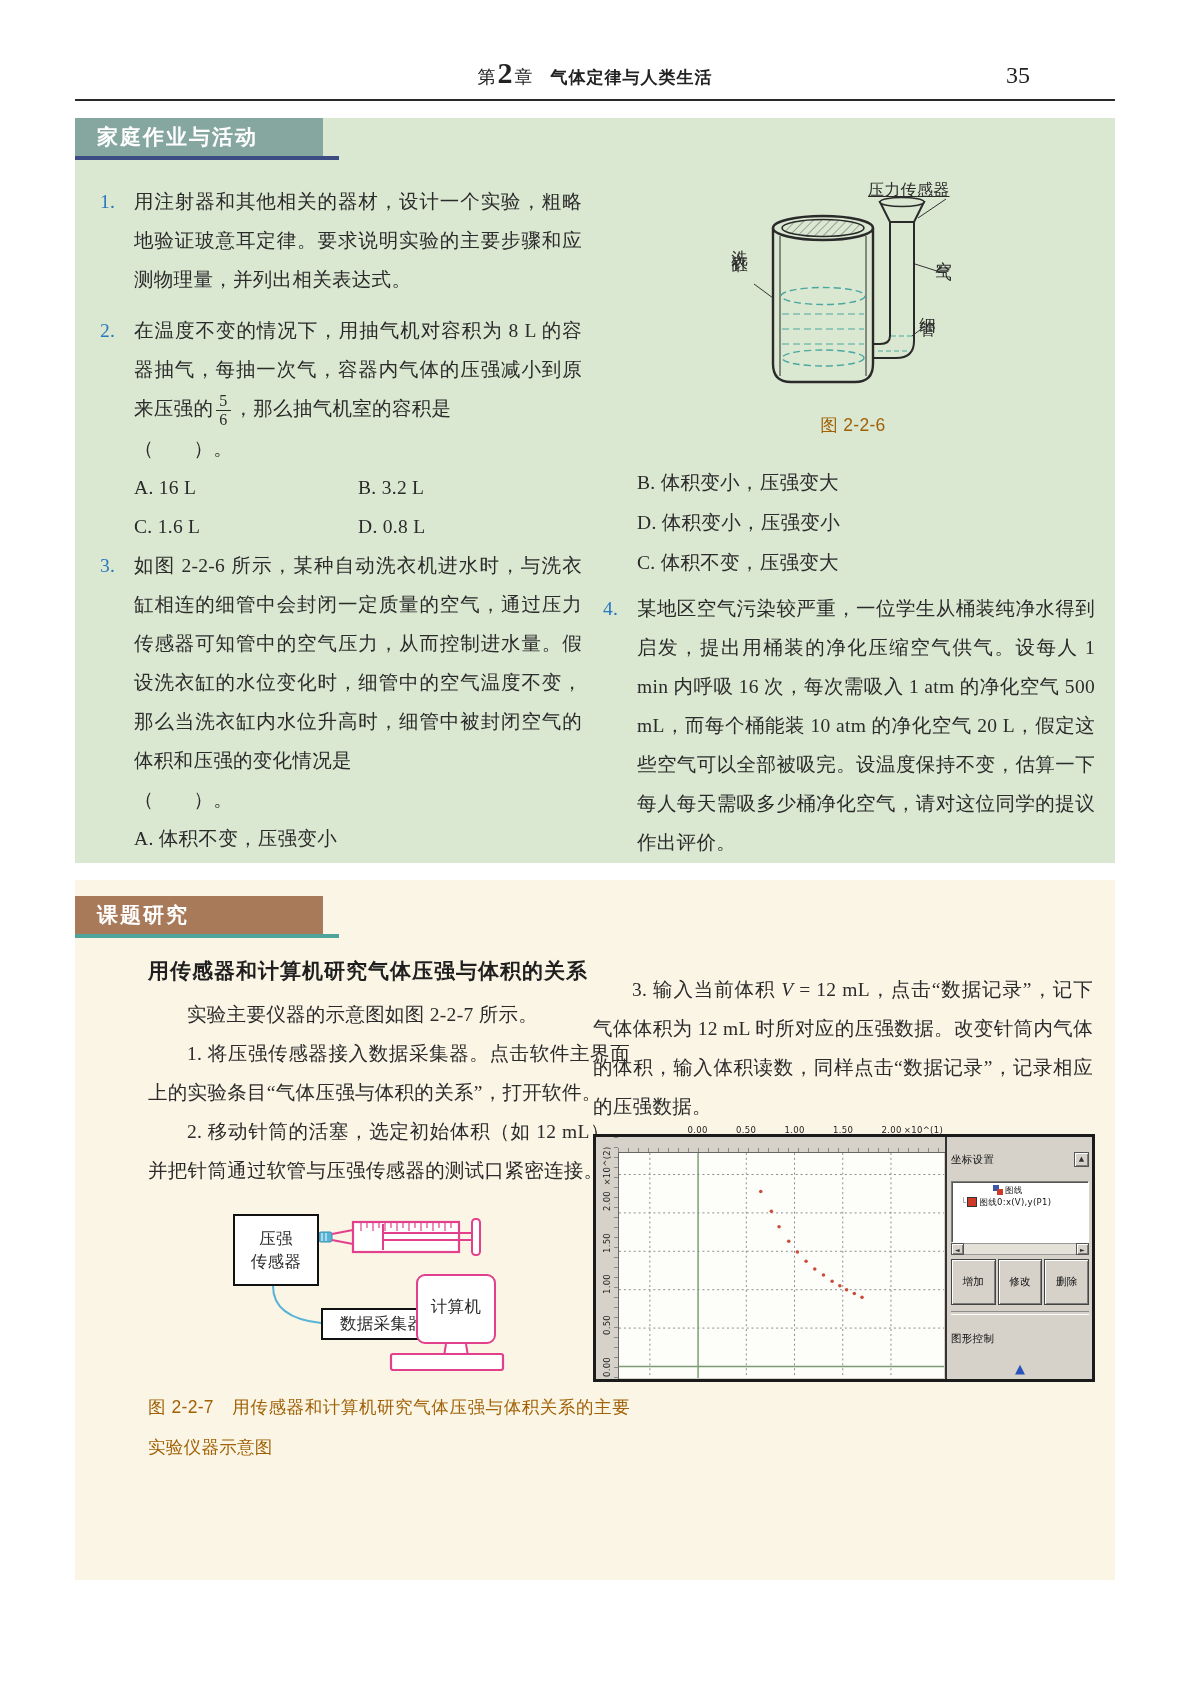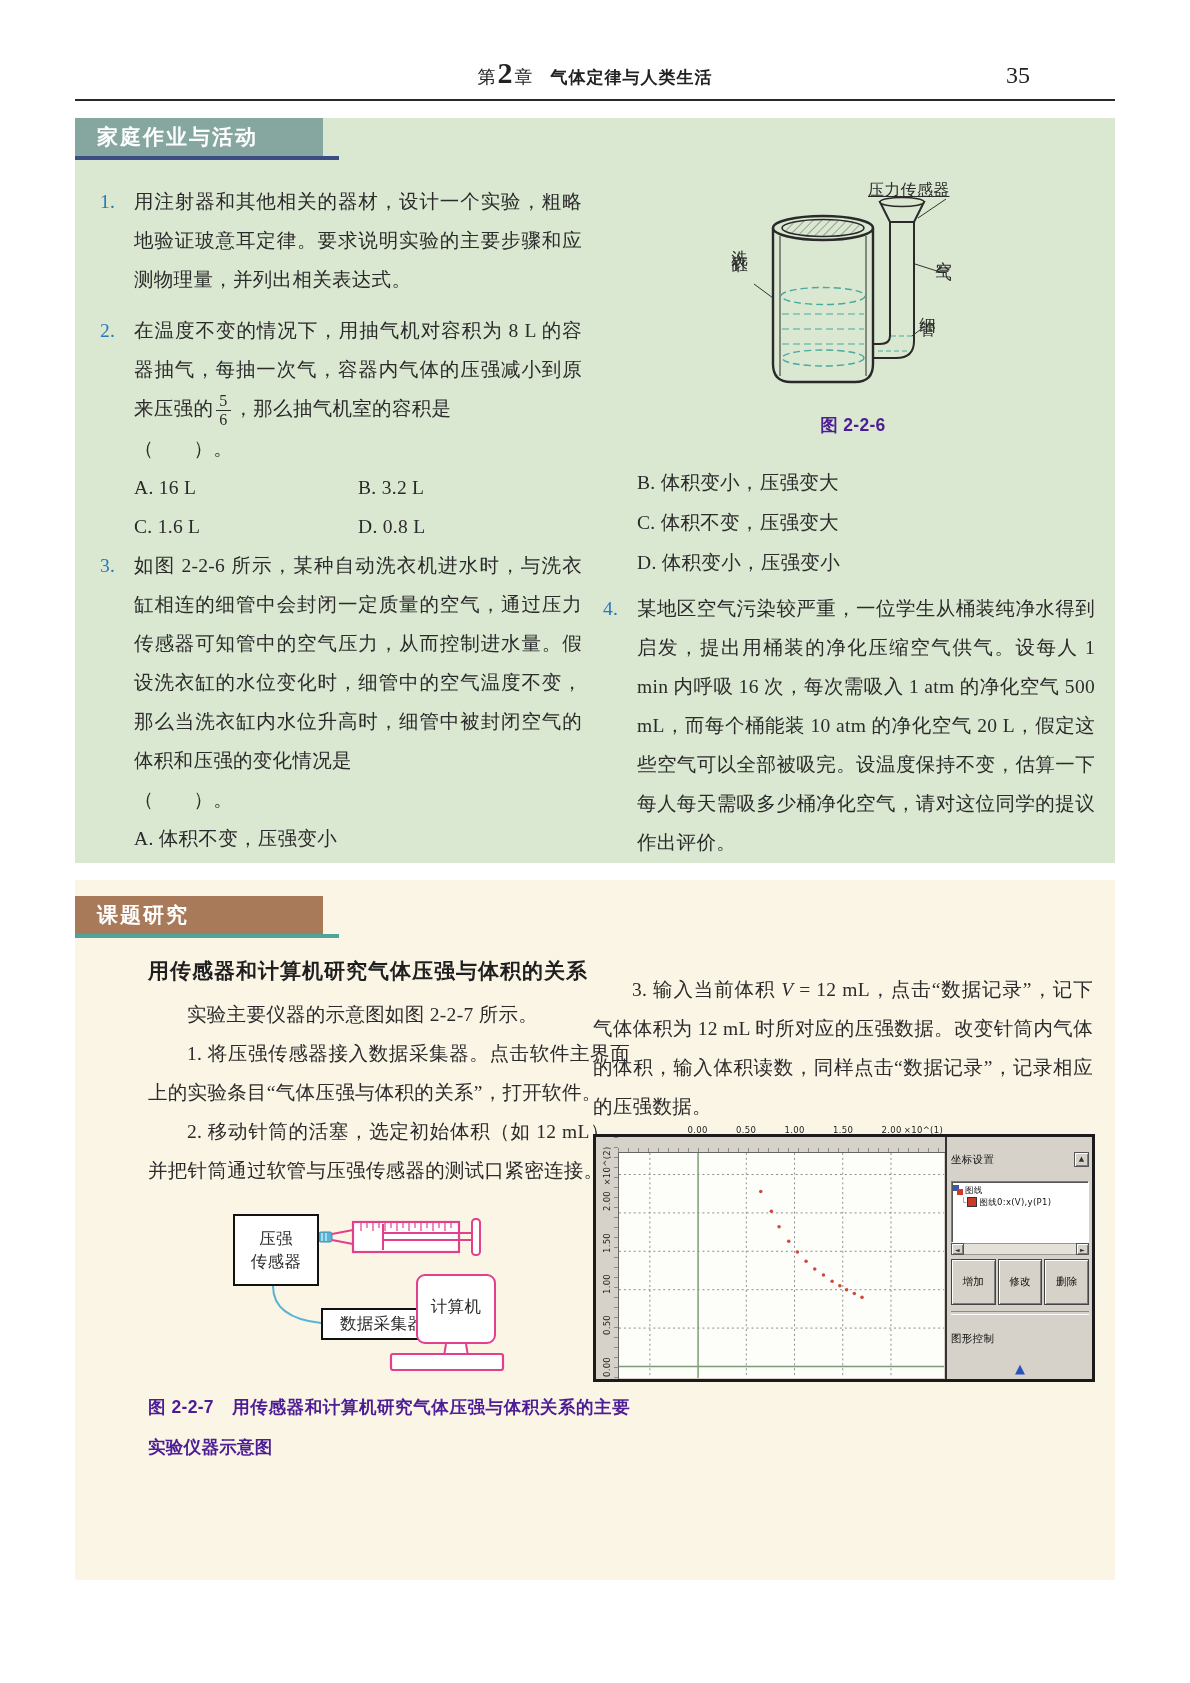--- a/index.html
+++ b/index.html
@@ -30,21 +30,21 @@
   .qitem{position:relative;padding-left:34px;}
   .qnum{position:absolute;left:0;top:0;color:#2878be;}
   .paren{padding-left:34px;}
   .opt-grid{display:grid;grid-template-columns:224px 1fr;padding-left:34px;}
   .opt-line{padding-left:34px;line-height:40px;}
   .q-gap{margin-top:12px;}
   .frac{display:inline-flex;flex-direction:column;vertical-align:middle;text-align:center;font-size:16px;line-height:1.15;margin:0 3px;}
   .frac .fd{border-top:1.6px solid #2b2b2b;padding:0 3px;}
   .indent{text-indent:2em;}
   .res-heading{font-family:"Liberation Sans","DejaVu Sans",sans-serif;font-weight:bold;font-size:21px;letter-spacing:1px;line-height:30px;margin-bottom:9px;color:#1f1f1f;}
-  .figcap{font-family:"Liberation Sans","DejaVu Sans",sans-serif;font-weight:bold;font-size:17.5px;color:#4c1d95;}
+  .figcap{font-family:"Liberation Sans","DejaVu Sans",sans-serif;font-weight:normal;font-size:17.5px;color:#a16207;}
   .cap-center{text-align:center;}
   .cap7{margin-top:16px;line-height:40px;text-align:justify;}
   
   .fig6-wrap{position:relative;width:250px;margin:28px 0 0 125px;}
   .fig6-svg-wrap{position:relative;width:250px;height:212px;}
   .fig6-wrap svg{display:block;}
   .vlbl{position:absolute;writing-mode:vertical-rl;font-size:16.5px;letter-spacing:4px;color:#2b2b2b;line-height:18px;}
   .hlbl{position:absolute;font-size:16px;color:#2b2b2b;white-space:nowrap;line-height:16px;}
   .fig6-cap{text-align:center;margin-top:8px;}
   
@@ -69,21 +69,21 @@
   .sw-plot{position:absolute;left:23px;top:16px;right:148px;bottom:1px;background:#fdfdfa;}
   .sw-plot svg{width:100%;height:100%;display:block;}
   .sw-panel{position:absolute;top:0;right:0;bottom:0;width:147px;background:#d6d2c9;border-left:2px solid #333;
             box-sizing:border-box;padding:3px 3px 2px 4px;font-family:"DejaVu Sans","Liberation Sans",sans-serif;overflow:hidden;}
   .p-row{display:flex;align-items:center;justify-content:space-between;}
   .p-label{font-size:10.5px;color:#111;}
   .upbtn{width:13px;height:13px;font-size:7px;line-height:12px;text-align:center;color:#333;background:#d6d2c9;
          border:1px solid #555;box-shadow:inset 1px 1px 0 #fff,inset -1px -1px 0 #7d7d7d;}
   .listbox{margin-top:2px;height:56px;background:#fff;border:1px solid #7d7d7d;border-right-color:#fff;border-bottom-color:#fff;
            box-shadow:inset 1px 1px 0 #555;font-size:8.5px;color:#111;padding:2px 1px;overflow:hidden;}
-  .lrow{display:flex;align-items:center;white-space:nowrap;line-height:12px;}
+  .lrow{display:flex;align-items:center;white-space:nowrap;line-height:12px;padding-left:40px;}
   .lrow .tree{color:#888;margin:0 1px;}
   .hscroll{height:12px;display:flex;background:#cac6bd;}
   .hbtn{width:13px;height:12px;font-size:6px;line-height:11px;text-align:center;color:#333;background:#d6d2c9;
         border:1px solid #555;box-shadow:inset 1px 1px 0 #fff,inset -1px -1px 0 #7d7d7d;box-sizing:border-box;}
   .htrack{flex:1;background:#e4e1d9;border-top:1px solid #999;border-bottom:1px solid #999;}
   .btnrow{display:flex;gap:2px;margin-top:4px;}
   .sbtn{flex:1;text-align:center;font-size:10.5px;color:#111;background:#d6d2c9;padding:2px 0 3px;
         border:1px solid #444;box-shadow:inset 1px 1px 0 #fff,inset -1px -1px 0 #7d7d7d;white-space:nowrap;}
   .pdiv{height:2px;border-top:1px solid #8b8b87;border-bottom:1px solid #fff;margin:6px 0 4px;}
   .padrow{text-align:center;color:#2a52be;line-height:15px;font-size:13px;letter-spacing:0;}
@@ -177,22 +177,22 @@
           <div class="hlbl" style="left:140px;top:-4px;text-decoration:underline;">压力传感器</div>
           <div class="vlbl" style="left:2px;top:50px;">洗衣缸</div>
           <div class="vlbl" style="left:206px;top:62px;">空气</div>
           <div class="vlbl" style="left:190px;top:118px;">细管</div>
         </div>
         <div class="figcap fig6-cap">图 2-2-6</div>
       </div>
 
       <div style="margin-top:18px;">
         <div class="opt-line">B. 体积变小，压强变大</div>
+        <div class="opt-line">D. 体积变小，压强变小</div>
         <div class="opt-line">C. 体积不变，压强变大</div>
-        <div class="opt-line">D. 体积变小，压强变小</div>
       </div>
 
       <div class="qitem" style="margin-top:6px;">
         <span class="qnum">4.</span>
         <span>某地区空气污染较严重，一位学生从桶装纯净水得到启发，提出用桶装的净化压缩空气供气。设每人 1 min 内呼吸 16 次，每次需吸入 1 atm 的净化空气 500 mL，而每个桶能装 10 atm 的净化空气 20 L，假定这些空气可以全部被吸完。设温度保持不变，估算一下每人每天需吸多少桶净化空气，请对这位同学的提议作出评价。</span>
       </div>
     </div>
   </section>
 
   <section class="res-box">

